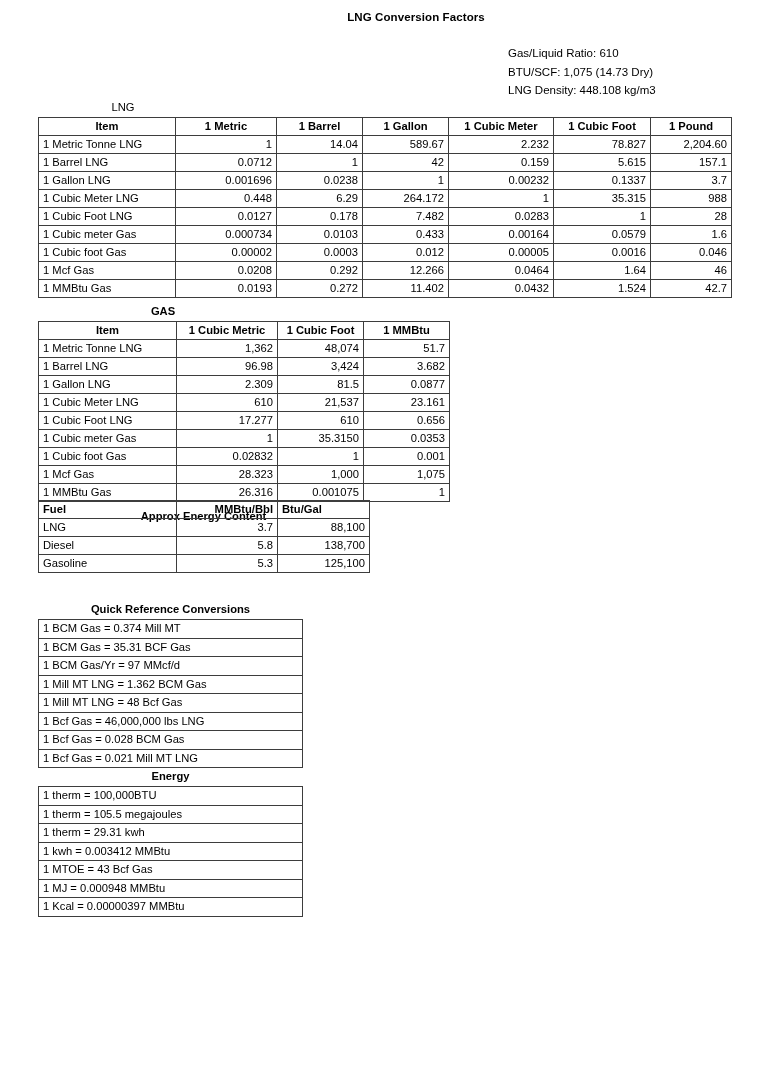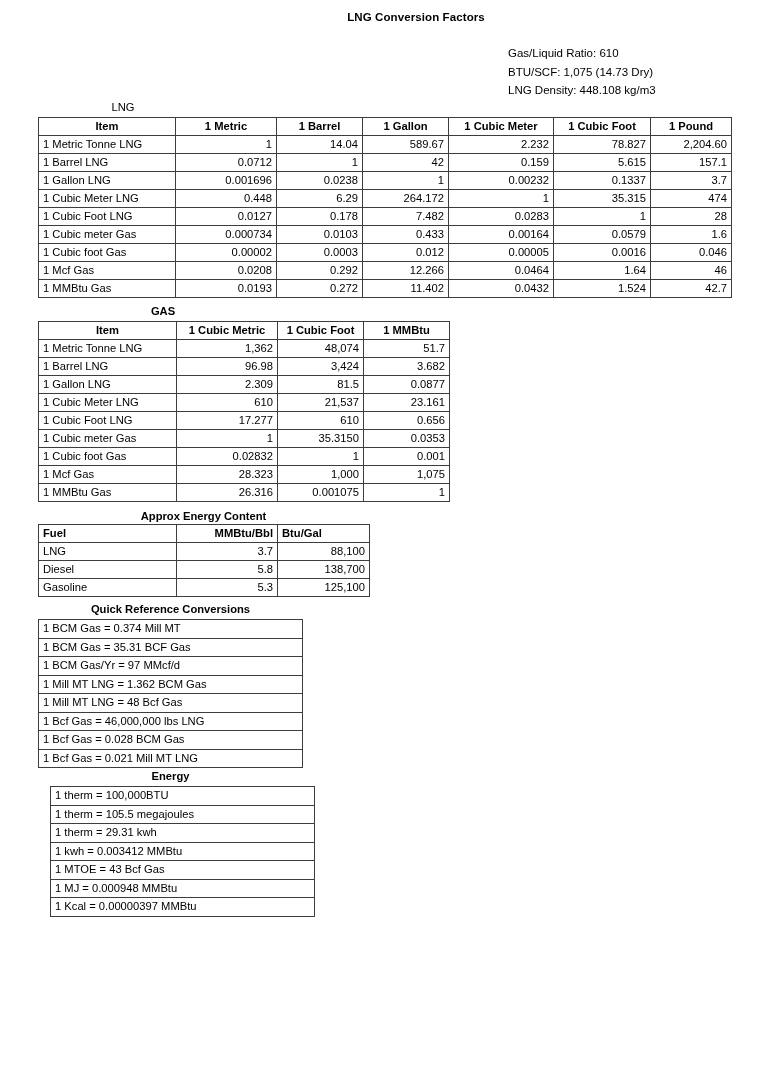--- a/index.html
+++ b/index.html
@@ -79,30 +79,30 @@
 
   #lng-caption-wrap { top: 100px; left: 38px; width: 170px; }
   #lng-table-wrap   { top: 117px; left: 38px; }
   #lng-table        { width: 693px; }
 
   #gas-caption-wrap { top: 304px; left: 38px; width: 250px; }
   #gas-table-wrap   { top: 321px; left: 38px; }
   #gas-table        { width: 411px; }
 
   #fuel-caption-wrap { top: 509px; left: 38px; width: 331px; }
-  #fuel-table-wrap   { top: 524px; left: 38px; }
+  #fuel-table-wrap   { top: 500px; left: 38px; }
   #fuel-table        { width: 331px; }
 
   #quick-caption-wrap { top: 602px; left: 38px; width: 265px; }
   #quick-table-wrap   { top: 619px; left: 38px; }
   #quick-table        { width: 265px; padding-left: 36px; }
 
   #energy-caption-wrap { top: 769px; left: 38px; width: 265px; }
   #energy-table-wrap   { top: 786px; left: 38px; }
-  #energy-table        { width: 265px; margin-left: 12px; }
+  #energy-table        { width: 265px; }
 
   
   #quick-table td, #energy-table td { height: 18.5px; }
 </style>
 </head>
 <body>
 
 <div class="page">
 
   <div class="doc-title">LNG Conversion Factors</div>
@@ -165,21 +165,21 @@
             <td class="num">0.1337</td>
             <td class="num">3.7</td>
           </tr>
           <tr>
             <td class="txt">1 Cubic Meter LNG</td>
             <td class="num">0.448</td>
             <td class="num">6.29</td>
             <td class="num">264.172</td>
             <td class="num">1</td>
             <td class="num">35.315</td>
-            <td class="num">474</td>
+            <td class="num">988</td>
           </tr>
           <tr>
             <td class="txt">1 Cubic Foot LNG</td>
             <td class="num">0.0127</td>
             <td class="num">0.178</td>
             <td class="num">7.482</td>
             <td class="num">0.0283</td>
             <td class="num">1</td>
             <td class="num">28</td>
           </tr>

